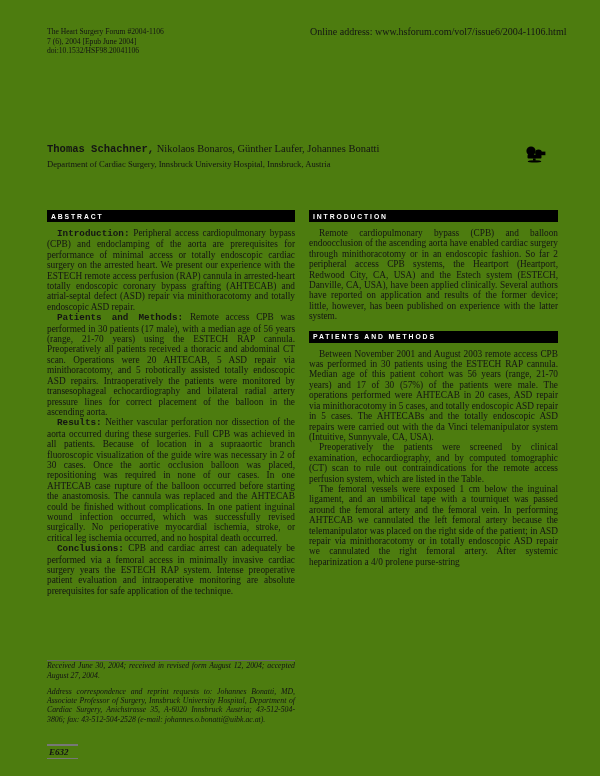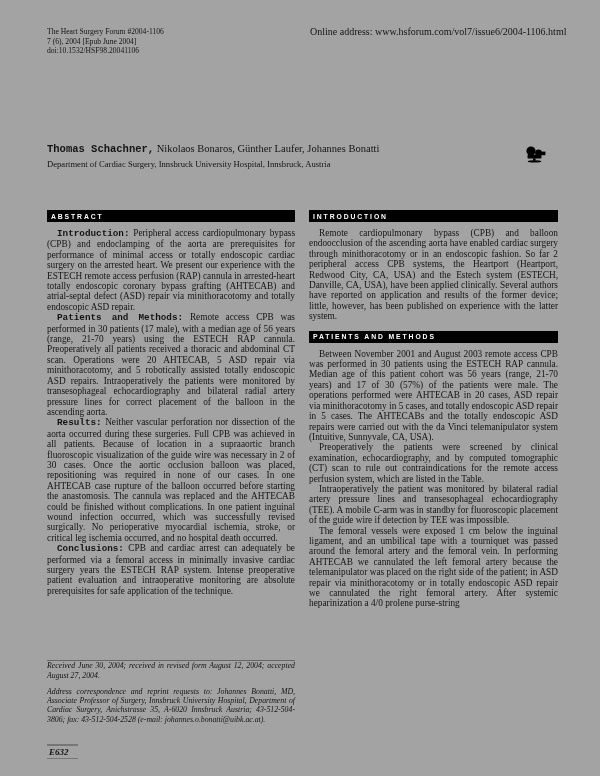--- a/index.html
+++ b/index.html
@@ -1,18 +1,18 @@
 <!DOCTYPE html>
 <html><head>
 <meta charset="utf-8">
 <style>
   html,body { margin:0; padding:0; background:#e8e8e8; }
   .page {
     position:relative; width:600px; height:776px; margin:0 auto;
-    background:#a3a3a3; color:#141414;
+    background:#4d7c0f; color:#141414;
     font-family:"Liberation Serif", serif;
     overflow:hidden;
   }
   
   .hdr-left  { position:absolute; left:47px; top:27px; font-size:7.6px; line-height:9.6px; }
   .hdr-right { position:absolute; left:310px; top:27px; font-size:10px; line-height:9.6px; }
   
   .title { position:absolute; left:47px; top:84px; width:480px;
            font-size:16.5px; line-height:22px; font-weight:bold; letter-spacing:.1px; }
   .authors { position:absolute; left:47px; top:143px; font-size:10.5px; }
@@ -95,18 +95,17 @@
 
   <div class="col col-right">
     <div class="sechead">INTRODUCTION</div>
     <div class="body">
       <p>Remote cardiopulmonary bypass (CPB) and balloon endoocclusion of the ascending aorta have enabled cardiac surgery through minithoracotomy or in an endoscopic fashion. So far 2 peripheral access CPB systems, the Heartport (Heartport, Redwood City, CA, USA) and the Estech system (ESTECH, Danville, CA, USA), have been applied clinically. Several authors have reported on application and results of the former device; little, however, has been published on experience with the latter system.</p>
     </div>
     <div class="sechead gap-above">PATIENTS AND METHODS</div>
     <div class="body">
       <p>Between November 2001 and August 2003 remote access CPB was performed in 30 patients using the ESTECH RAP cannula. Median age of this patient cohort was 56 years (range, 21-70 years) and 17 of 30 (57%) of the patients were male. The operations performed were AHTECAB in 20 cases, ASD repair via minithoracotomy in 5 cases, and totally endoscopic ASD repair in 5 cases. The AHTECABs and the totally endoscopic ASD repairs were carried out with the da Vinci telemanipulator system (Intuitive, Sunnyvale, CA, USA).</p>
       <p>Preoperatively the patients were screened by clinical examination, echocardiography, and by computed tomographic (CT) scan to rule out contraindications for the remote access perfusion system, which are listed in the Table.</p>
-      <p>Intraoperatively the patient was monitored by bilateral radial artery pressure lines and transesophageal echocardiography (TEE). A mobile C-arm was in standby for fluoroscopic placement of the guide wire if detection by TEE was impossible.</p>
       <p>The femoral vessels were exposed 1 cm below the inguinal ligament, and an umbilical tape with a tourniquet was passed around the femoral artery and the femoral vein. In performing AHTECAB we cannulated the left femoral artery because the telemanipulator was placed on the right side of the patient; in ASD repair via minithoracotomy or in totally endoscopic ASD repair we cannulated the right femoral artery. After systemic heparinization a 4/0 prolene purse-string</p>
     </div>
   </div>
 
 </div>
 
 </body></html>

